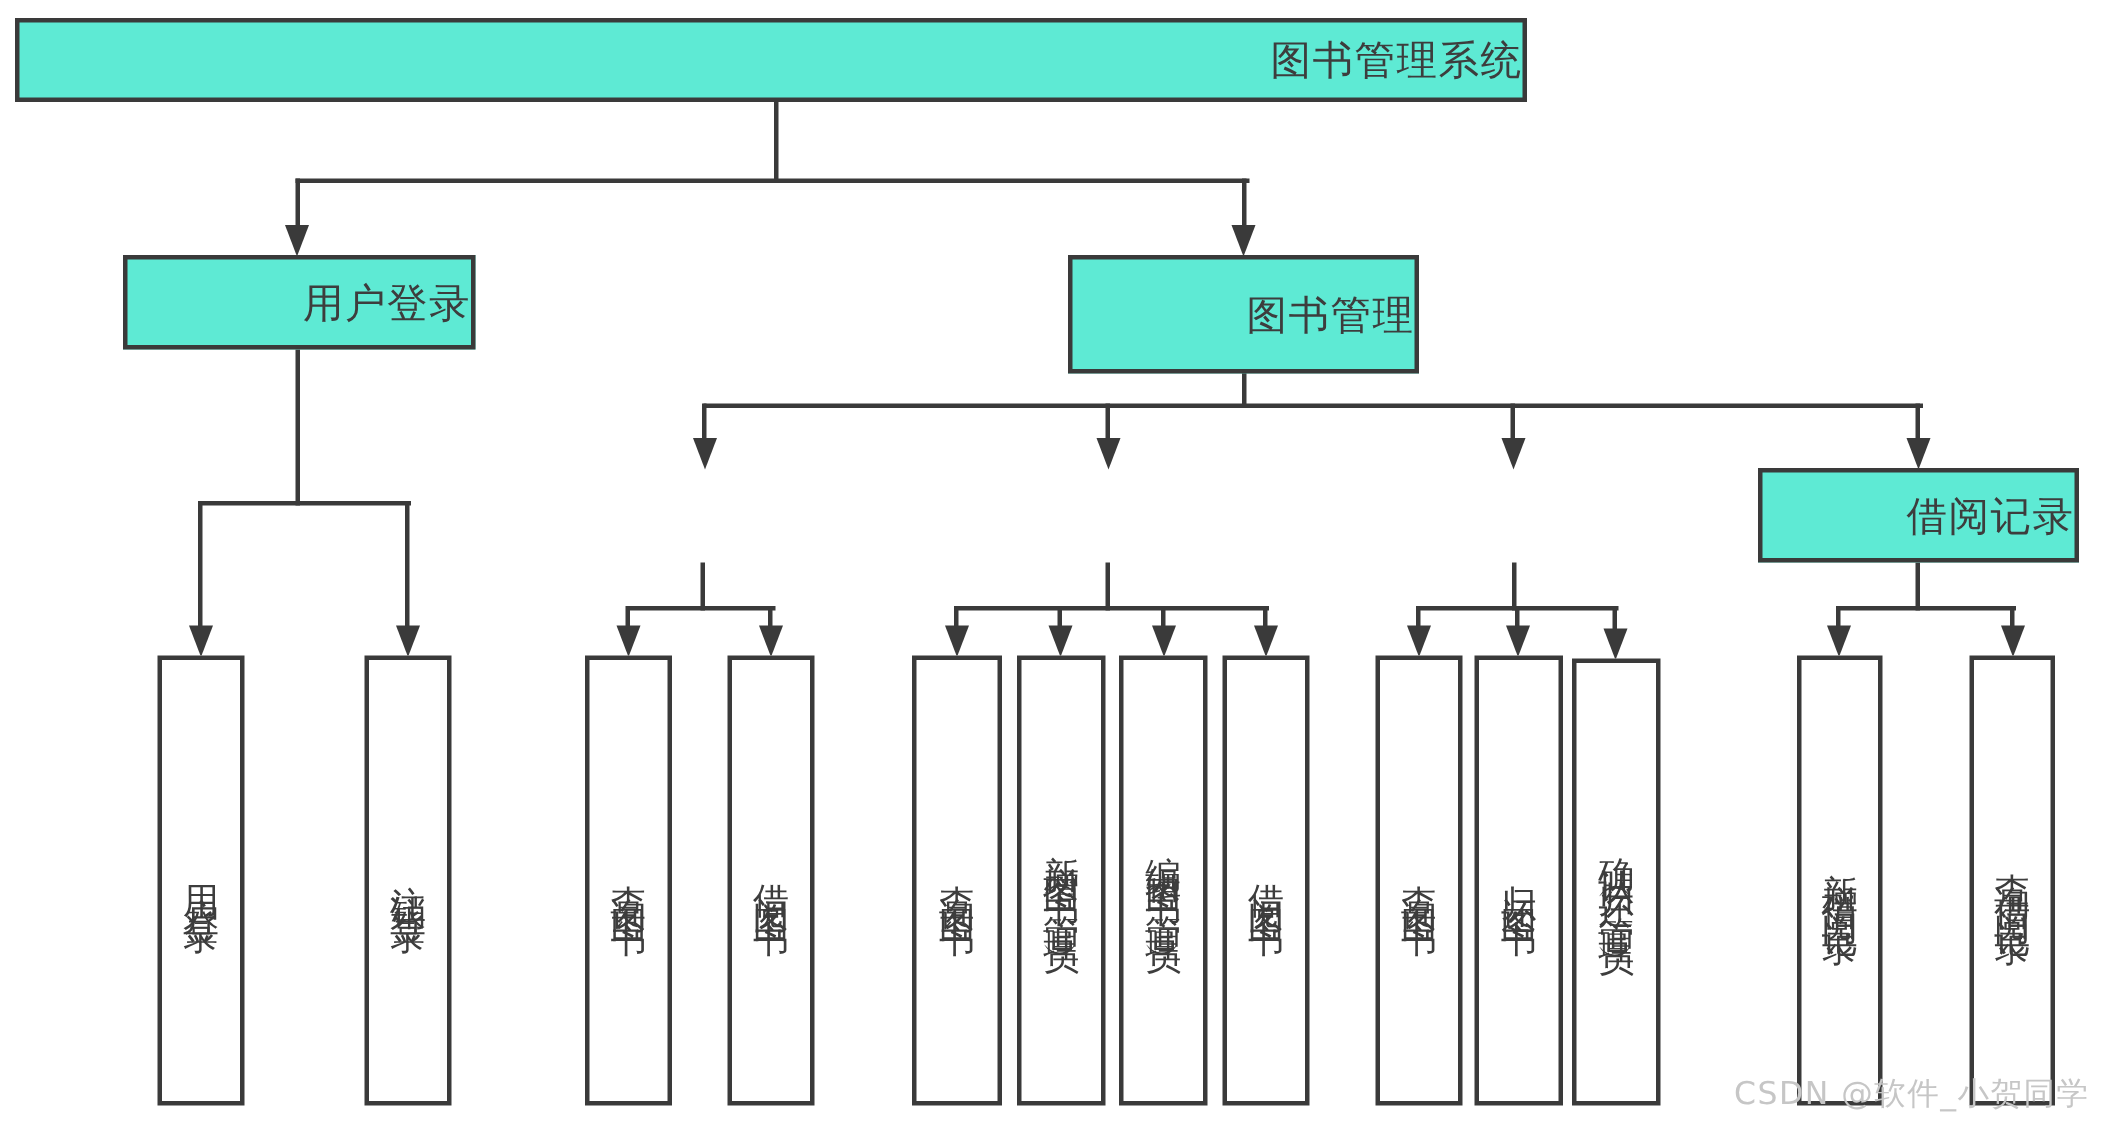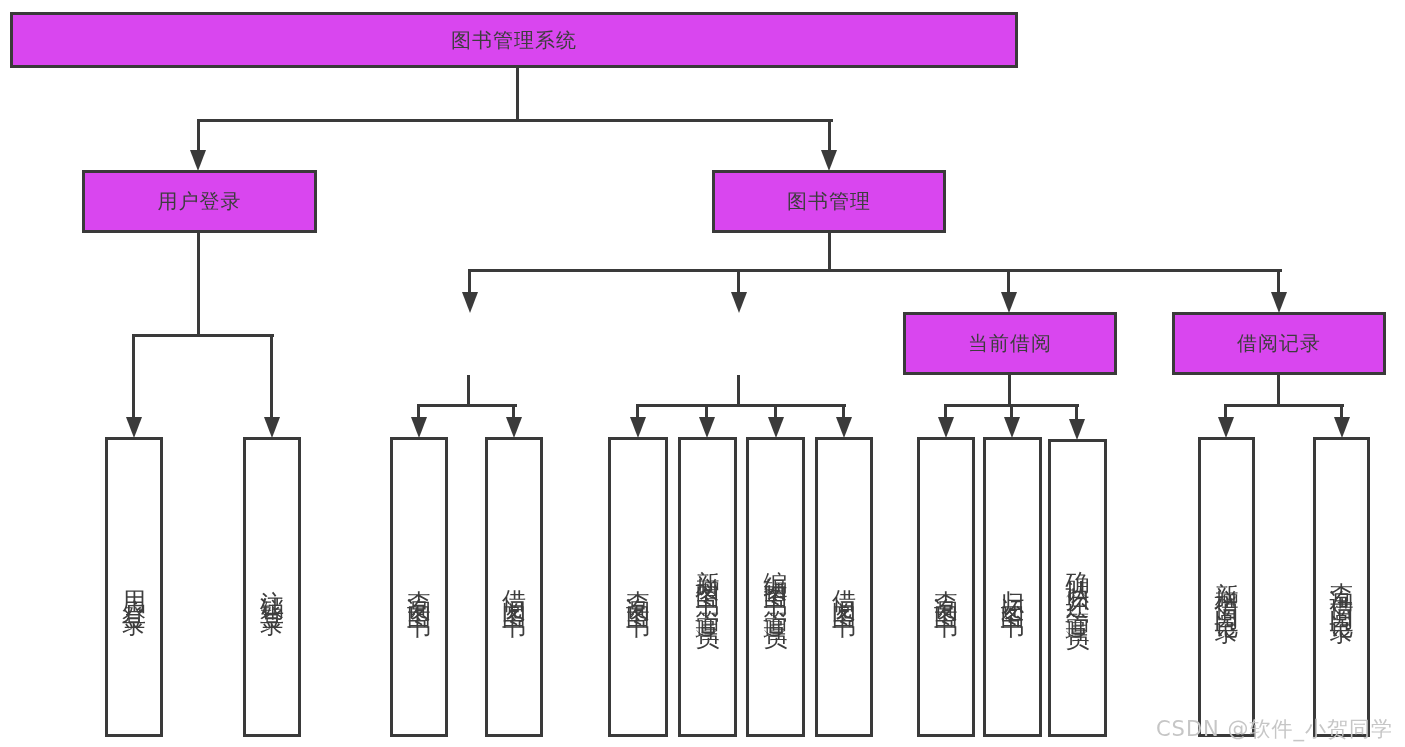--- a/index.html
+++ b/index.html
@@ -13,24 +13,24 @@
     position:relative;
     width:1405px;height:747px;
     background:var(--bg);
     overflow:hidden;
   }
   
   .hbox{
     position:absolute;
     box-sizing:border-box;
     border:3px solid var(--line);
-    background:#d946ef;
-    display:flex;align-items:center;justify-content:center;
+    background:#5eead4;
+    display:flex;align-items:center;justify-content:flex-end;
     color:var(--text);
-    font-size:20px;
+    font-size:27px;
     letter-spacing:1px;
     z-index:2;
   }
   
   .vbox{
     position:absolute;
     box-sizing:border-box;
     border:3px solid var(--line);
     background:#fff;
     display:flex;align-items:center;justify-content:center;
@@ -74,27 +74,24 @@
 
 <div class="canvas">
 
   <div class="hbox" style="left:10px;top:12px;width:1008px;height:56px;">
     <span>图书管理系统</span>
   </div>
 
   <div class="hbox" style="left:82px;top:170px;width:235px;height:63px;">
     <span>用户登录</span>
   </div>
-  <div class="hbox" style="left:712px;top:170px;width:234px;height:63px;">
+  <div class="hbox" style="left:712px;top:170px;width:234px;height:79px;">
     <span>图书管理</span>
   </div>
 
-  <div class="hbox" style="left:903px;top:312px;width:214px;height:63px;">
-    <span>当前借阅</span>
-  </div>
   <div class="hbox" style="left:1172px;top:312px;width:214px;height:63px;">
     <span>借阅记录</span>
   </div>
 
   <div class="vbox" style="left:105px;top:437px;width:58px;height:300px;">
     <span>用户登录</span>
   </div>
   <div class="vbox" style="left:243px;top:437px;width:58px;height:300px;">
     <span>注销登录</span>
   </div>

